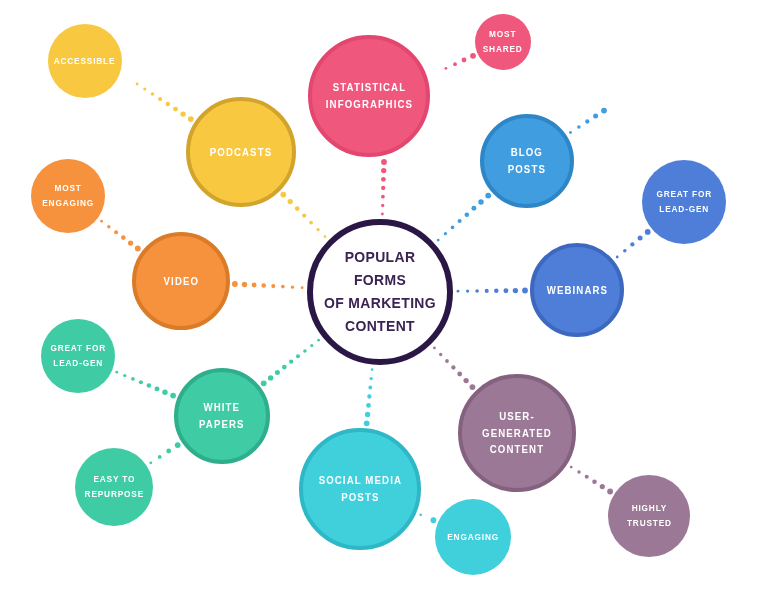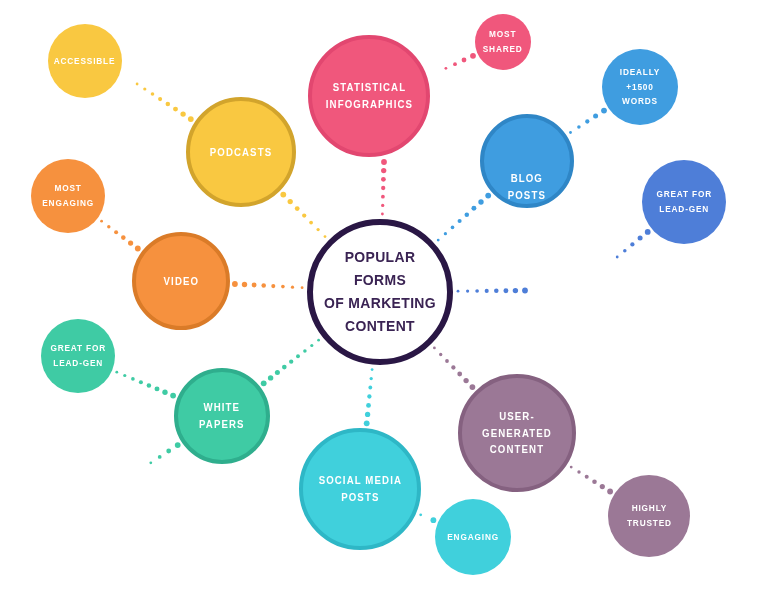--- a/index.html
+++ b/index.html
@@ -173,28 +173,26 @@
     </svg>
 
 <div class="node node--branch" style="left: 308px; top: 35px; height: 122px; width: 122px; background: rgb(240, 87, 124); border: 4px solid rgb(226, 71, 112);">
       <span class="node-label" style="color: rgb(255, 255, 255);">STATISTICAL
 INFOGRAPHICS</span>
     </div>
     <div class="node node--satellite" style="left: 475px; top: 14px; height: 56px; width: 56px; background: rgb(240, 87, 124);">
       <span class="node-label" style="color: rgb(255, 255, 255);">MOST
 SHARED</span>
     </div>
-    <div class="node node--branch" style="left: 480px; top: 114px; height: 94px; width: 94px; background: rgb(63, 157, 224); border: 4px solid rgb(47, 134, 198); align-items: flex-end;">
+    <div class="node node--branch" style="left: 480px; top: 114px; height: 94px; width: 94px; background: rgb(63, 157, 224); border: 4px solid rgb(47, 134, 198);">
       <span class="node-label" style="color: rgb(255, 255, 255);">BLOG
 POSTS</span>
     </div>
-    <div class="node node--satellite" style="left: 602px; top: 49px; height: 76px; width: 76px; background: rgb(63, 157, 224);">
-      <span class="node-label" style="color: rgb(255, 255, 255);">IDEALLY
-+1500
-WORDS</span>
+    <div class="node node--branch" style="left: 530px; top: 243px; height: 94px; width: 94px; background: rgb(78, 126, 216); border: 4px solid rgb(61, 104, 192);">
+      <span class="node-label" style="color: rgb(255, 255, 255);">WEBINARS</span>
     </div>
     <div class="node node--satellite" style="left: 642px; top: 160px; height: 84px; width: 84px; background: rgb(78, 126, 216);">
       <span class="node-label" style="color: rgb(255, 255, 255);">GREAT FOR
 LEAD-GEN</span>
     </div>
     <div class="node node--branch" style="left: 458px; top: 374px; height: 118px; width: 118px; background: rgb(155, 120, 150); border: 4px solid rgb(133, 97, 128);">
       <span class="node-label" style="color: rgb(255, 255, 255);">USER-
 GENERATED
 CONTENT</span>
     </div>
@@ -210,20 +208,24 @@
       <span class="node-label" style="color: rgb(255, 255, 255);">ENGAGING</span>
     </div>
     <div class="node node--branch" style="left: 174px; top: 368px; height: 96px; width: 96px; background: rgb(63, 203, 164); border: 4px solid rgb(47, 174, 141);">
       <span class="node-label" style="color: rgb(255, 255, 255);">WHITE
 PAPERS</span>
     </div>
     <div class="node node--satellite" style="left: 41px; top: 319px; height: 74px; width: 74px; background: rgb(63, 203, 164);">
       <span class="node-label" style="color: rgb(255, 255, 255);">GREAT FOR
 LEAD-GEN</span>
     </div>
+    <div class="node node--satellite" style="left: 75px; top: 448px; height: 78px; width: 78px; background: rgb(63, 203, 164);">
+      <span class="node-label" style="color: rgb(255, 255, 255);">EASY TO
+REPURPOSE</span>
+    </div>
     <div class="node node--branch" style="left: 132px; top: 232px; height: 98px; width: 98px; background: rgb(246, 145, 62); border: 4px solid rgb(218, 123, 40);">
       <span class="node-label" style="color: rgb(255, 255, 255);">VIDEO</span>
     </div>
     <div class="node node--satellite" style="left: 31px; top: 159px; height: 74px; width: 74px; background: rgb(246, 145, 62);">
       <span class="node-label" style="color: rgb(255, 255, 255);">MOST
 ENGAGING</span>
     </div>
     <div class="node node--branch" style="left: 186px; top: 97px; height: 110px; width: 110px; background: rgb(249, 200, 65); border: 4px solid rgb(210, 164, 44); justify-content: center;">
       <span class="node-label" style="color: rgb(255, 255, 255);">PODCASTS</span>
     </div>

